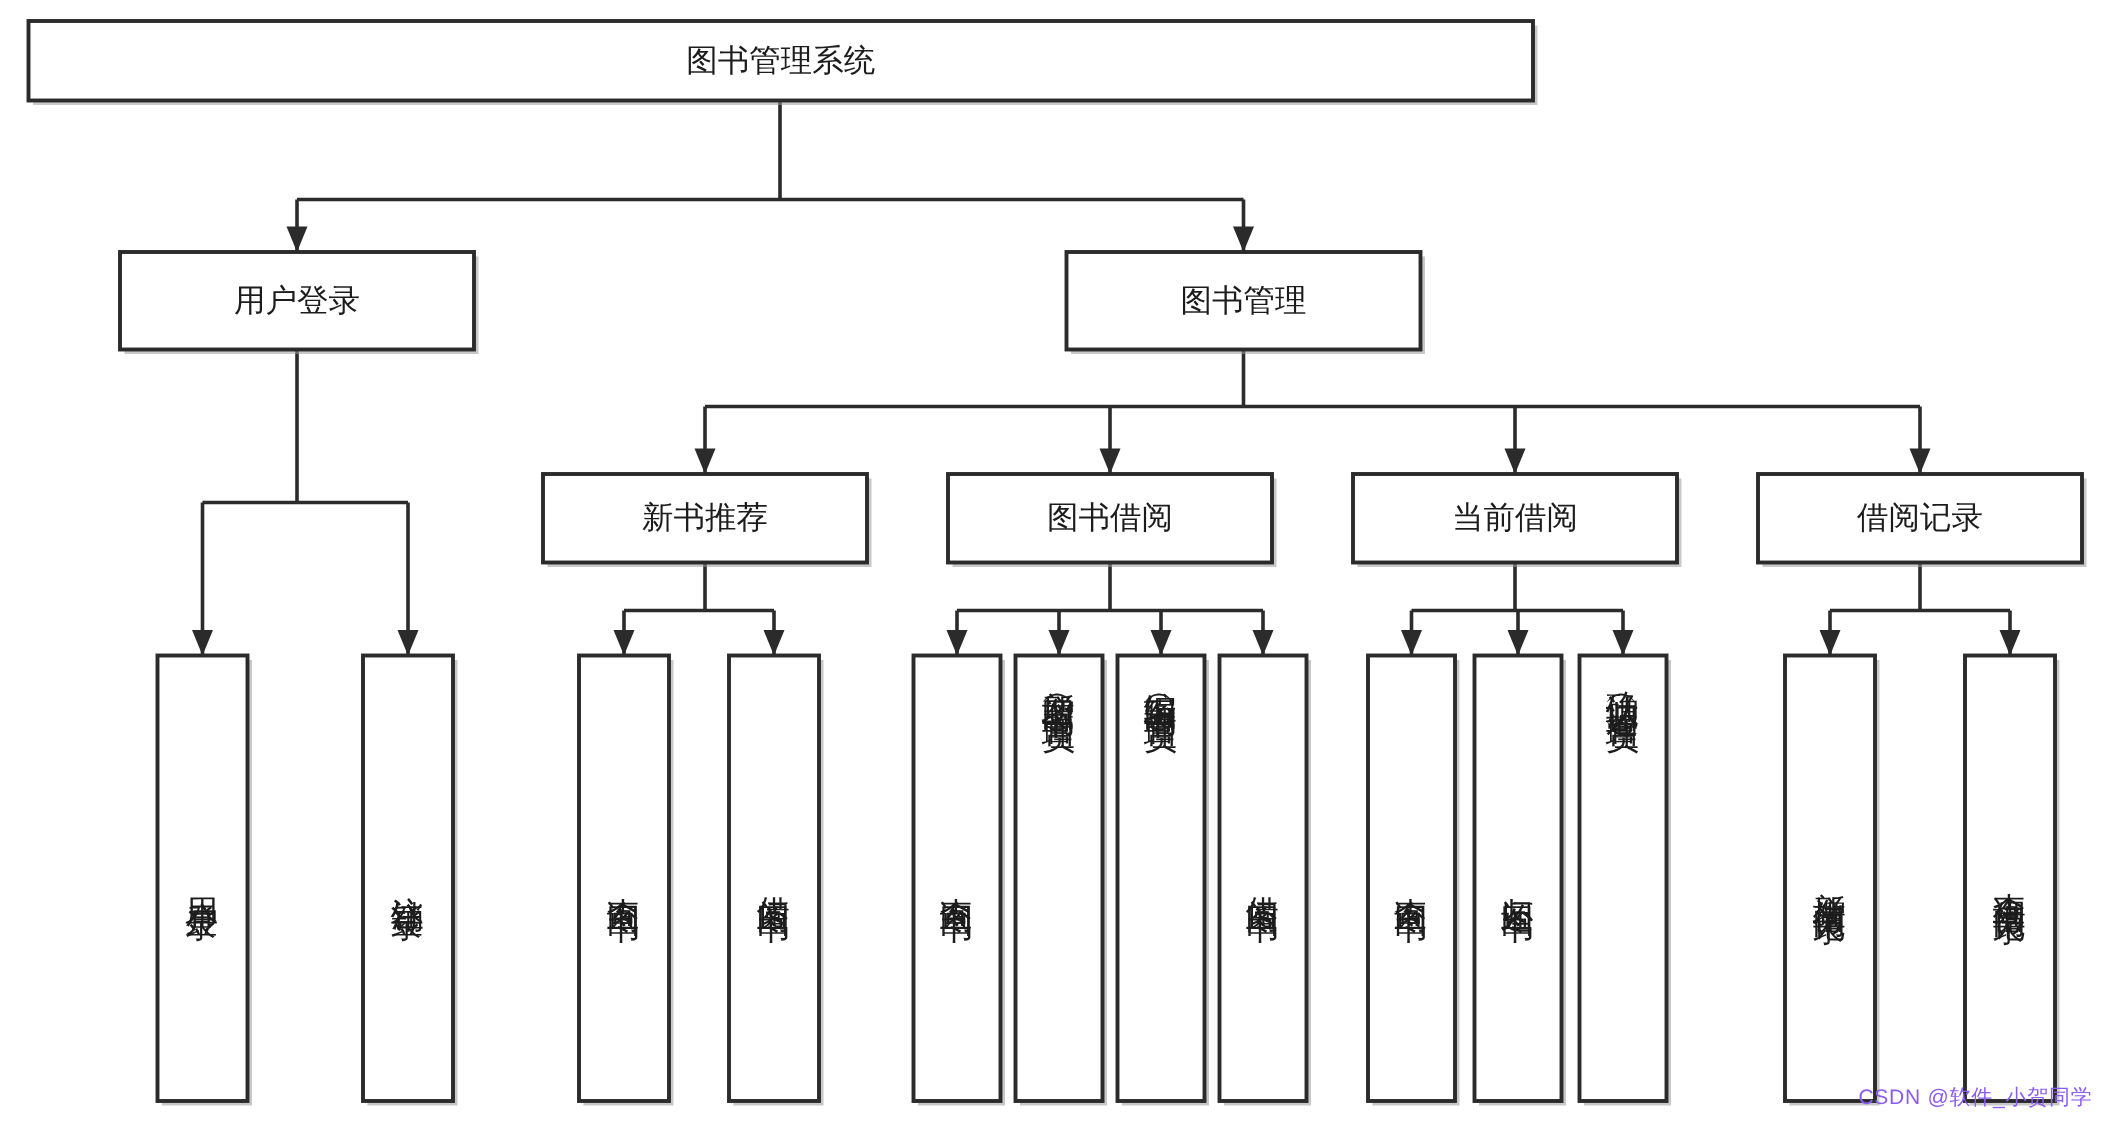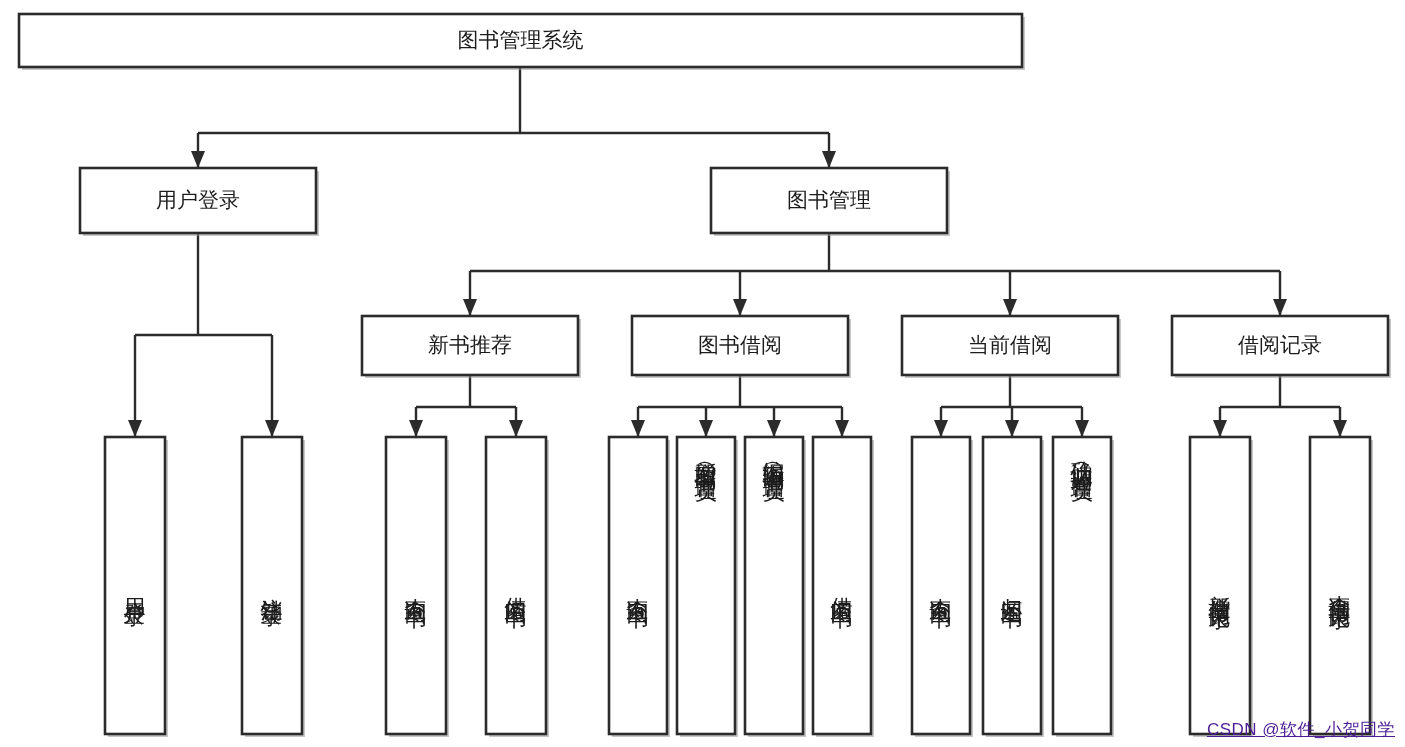--- a/index.html
+++ b/index.html
@@ -62,25 +62,24 @@
     color: #1c1c1c;
     letter-spacing: 3px;
     white-space: nowrap;
     pointer-events: none;
   }
   .watermark {
     position: absolute;
     right: 10px;
     bottom: 6px;
     font-family: "Liberation Sans", "DejaVu Sans", sans-serif;
-    font-size: 17px;
-    color: #4c1d95;
+    font-size: 14px;
+    color: #8b5cf6;
     white-space: nowrap;
     letter-spacing: 0.5px;
-    text-decoration: underline;
   }
 </style>
 </head>
 <body>
 
 <div id="diagram-root">
 
   <svg id="flow-svg" viewBox="0 0 1405 747">
     <g id="edges-layer">
         <line x1="520" y1="67" x2="520" y2="133" class="conn"></line>

